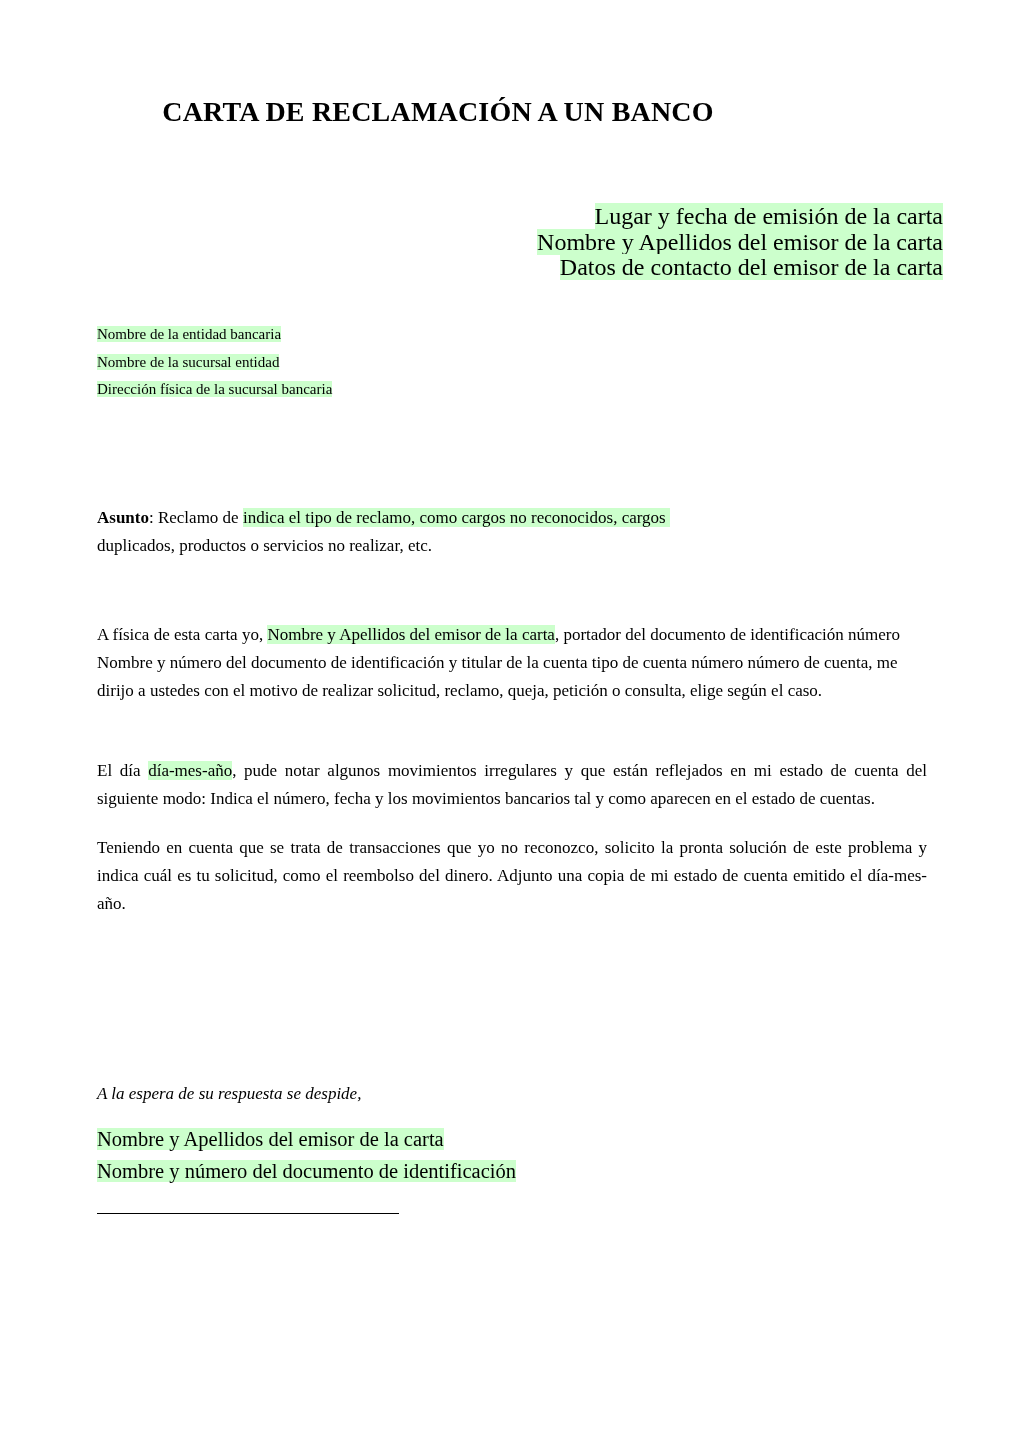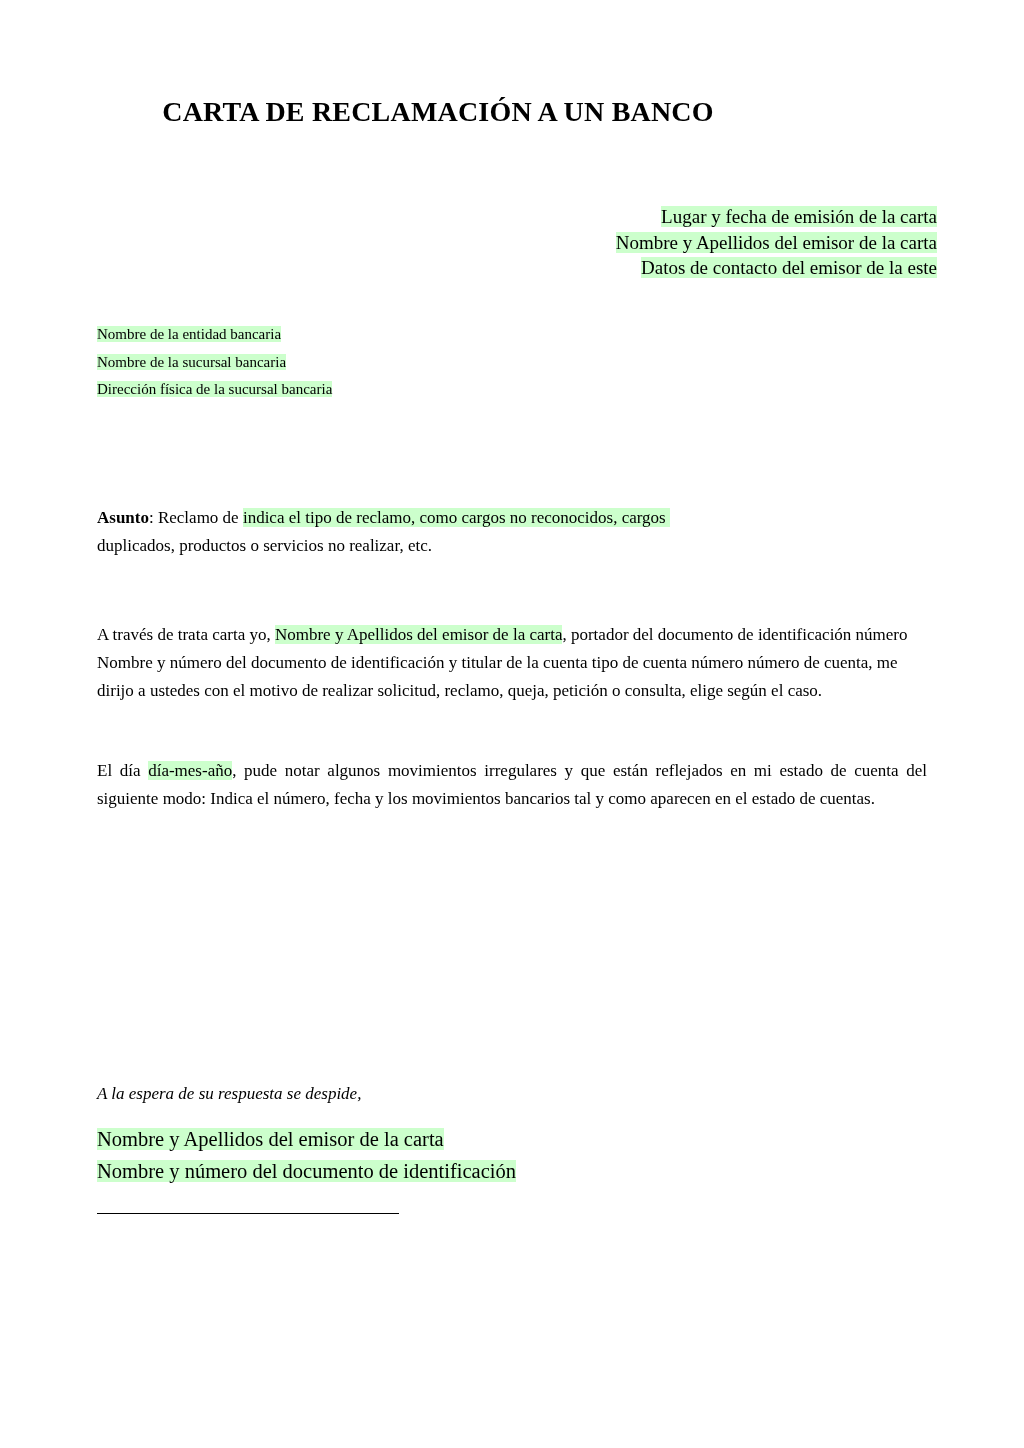--- a/index.html
+++ b/index.html
@@ -27,23 +27,23 @@
       left: 0;
       width: 876px;
       text-align: center;
       font-weight: bold;
       font-size: 28px;
       letter-spacing: 0.2px;
     }
     .sender-block {
       position: absolute;
       top: 204px;
-      right: 87px;
+      right: 81px;
       text-align: right;
-      font-size: 19px;
+      font-size: 24px;
       line-height: 25.5px;
       margin-left: 48px;
     }
     .sender-block div { white-space: nowrap; }
     .bank-block {
       position: absolute;
       top: 321px;
       left: 97px;
       font-size: 15px;
       line-height: 27.5px;
@@ -82,41 +82,42 @@
 </head>
 <body>
 
 <div class="page">
 
   <div class="title">CARTA DE RECLAMACIÓN A UN BANCO</div>
 
   <div class="sender-block">
     <div><span class="hl">Lugar y fecha de emisión de la carta</span></div>
     <div><span class="hl">Nombre y Apellidos del emisor de la carta</span></div>
-    <div><span class="hl">Datos de contacto del emisor de la este</span></div>
+    <div><span class="hl">Datos de contacto del emisor de la carta</span></div>
   </div>
 
   <div class="bank-block">
     <div><span class="hl">Nombre de la entidad bancaria</span></div>
-    <div><span class="hl">Nombre de la sucursal bancaria</span></div>
+    <div><span class="hl">Nombre de la sucursal entidad</span></div>
     <div><span class="hl">Dirección física de la sucursal bancaria</span></div>
   </div>
 
   <div class="body-text subject">
     <b>Asunto</b><span style="white-space:pre">: Reclamo de </span><span class="hl" style="white-space:pre">indica el tipo de reclamo, como cargos no reconocidos, cargos </span><br><span>duplicados, productos o servicios no realizar, etc.</span>
   </div>
 
   <div class="body-text p1">
-    <span>A través de trata carta yo, </span><span class="hl">Nombre y Apellidos del emisor de la carta</span><span>, portador del documento de identificación número Nombre y número del documento de identificación y titular de la cuenta tipo de cuenta número número de cuenta, me dirijo a ustedes con el motivo de realizar solicitud, reclamo, queja, petición o consulta, elige según el caso.</span>
+    <span>A física de esta carta yo, </span><span class="hl">Nombre y Apellidos del emisor de la carta</span><span>, portador del documento de identificación número Nombre y número del documento de identificación y titular de la cuenta tipo de cuenta número número de cuenta, me dirijo a ustedes con el motivo de realizar solicitud, reclamo, queja, petición o consulta, elige según el caso.</span>
   </div>
 
   <div class="body-text p2 justify">
     <span>El día </span><span class="hl">día-mes-año</span><span>, pude notar algunos movimientos irregulares y que están reflejados en mi estado de cuenta del siguiente modo: Indica el número, fecha y los movimientos bancarios tal y como aparecen en el estado de cuentas.</span>
   </div>
 
+  <div class="body-text p3">Teniendo en cuenta que se trata de transacciones que yo no reconozco, solicito la pronta solución de este problema y indica cuál es tu solicitud, como el reembolso del dinero. Adjunto una copia de mi estado de cuenta emitido el día-mes-año.</div>
 
 
   <div class="body-text closing">A la espera de su respuesta se despide,</div>
 
   <div class="sign-block">
     <div><span class="hl">Nombre y Apellidos del emisor de la carta</span></div>
     <div><span class="hl">Nombre y número del documento de identificación</span></div>
   </div>
 
   <div class="sign-line"></div>

